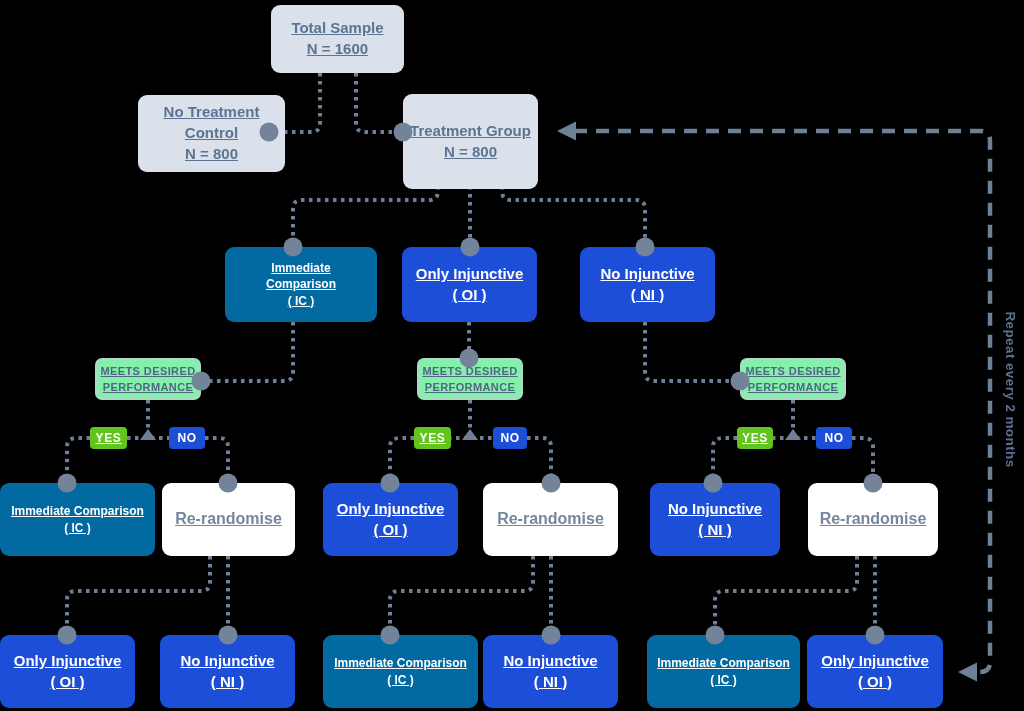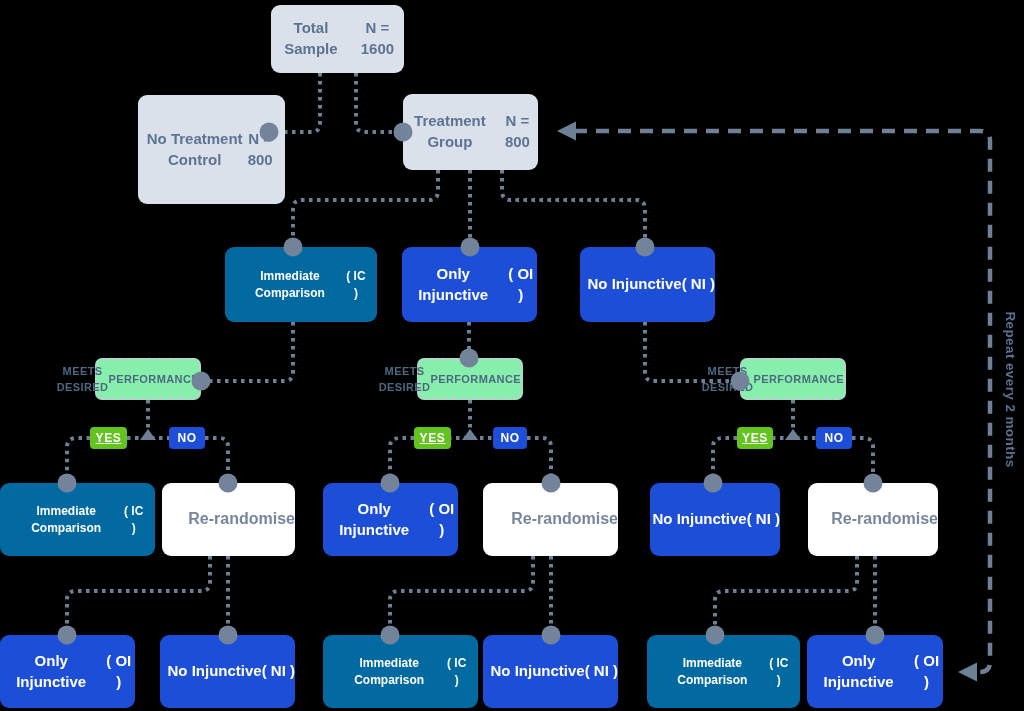--- a/index.html
+++ b/index.html
@@ -7,22 +7,22 @@
     width:1024px;height:711px;position:relative;overflow:hidden;
     background:#000000;
     font-family:"Liberation Sans", sans-serif;
   }
   #stage{position:absolute;inset:0;width:1024px;height:711px;}
   svg.layer{position:absolute;left:0;top:0;pointer-events:none;}
   #connector-layer{z-index:0;}
   #dot-layer{z-index:3;}
   .node{
     position:absolute;z-index:1;border-radius:9px;
-    display:flex;align-items:center;justify-content:flex-end;
-    text-align:center;line-height:1.38;
+    display:flex;flex-direction:column;align-items:center;justify-content:center;
+    text-align:center;line-height:1.38;text-decoration:underline;
   }
   .node .t{white-space:pre-line;}
   .light{background:#dbe1eb;color:#5c7493;font-size:15px;font-weight:700;}
   .orange{background:#0369a1;color:#ffffff;font-size:12px;font-weight:700;}
   .dark{background:#1d4ed8;color:#ffffff;font-size:15px;font-weight:700;}
   .teal{background:#1d4ed8;color:#ffffff;font-size:15px;font-weight:700;}
   .rerand{background:#ffffff;color:#76869f;font-size:16px;font-weight:700;}
   .meets{
     background:#86efac;border:2px dashed #c3cdda;border-radius:7px;
     color:#4e6882;font-size:11px;font-weight:700;letter-spacing:.4px;
@@ -78,25 +78,25 @@
     <g fill="none" stroke="#6e8096" stroke-width="4.5" stroke-dasharray="13 9">
       <path d="M574,131 L980,131 Q990,131 990,141 L990,662 Q990,672 980,672 L972,672"></path>
     </g>
   </svg>
 
   <div class="node light" style="left:271px;top:5px;width:133px;height:68px">
     <div class="t">Total Sample</div>
     <div class="t">N = 1600</div>
   </div>
 
-  <div class="node light" style="left:138px;top:95px;width:131px;height:77px;padding:16px 8px">
+  <div class="node light" style="left:138px;top:95px;width:131px;height:77px;padding:0 8px">
     <div class="t">No Treatment Control</div>
     <div class="t">N = 800</div>
   </div>
-  <div class="node light" style="left:403px;top:94px;width:135px;height:76px">
+  <div class="node light" style="left:403px;top:94px;width:135px;height:95px">
     <div class="t">Treatment Group</div>
     <div class="t">N = 800</div>
   </div>
 
   <div class="node orange" style="left:225px;top:247px;width:132px;height:75px;padding:0 10px">
     <div class="t">Immediate Comparison</div>
     <div class="t">( IC )</div>
   </div>
   <div class="node dark" style="left:402px;top:247px;width:135px;height:75px">
     <div class="t">Only Injunctive</div>

